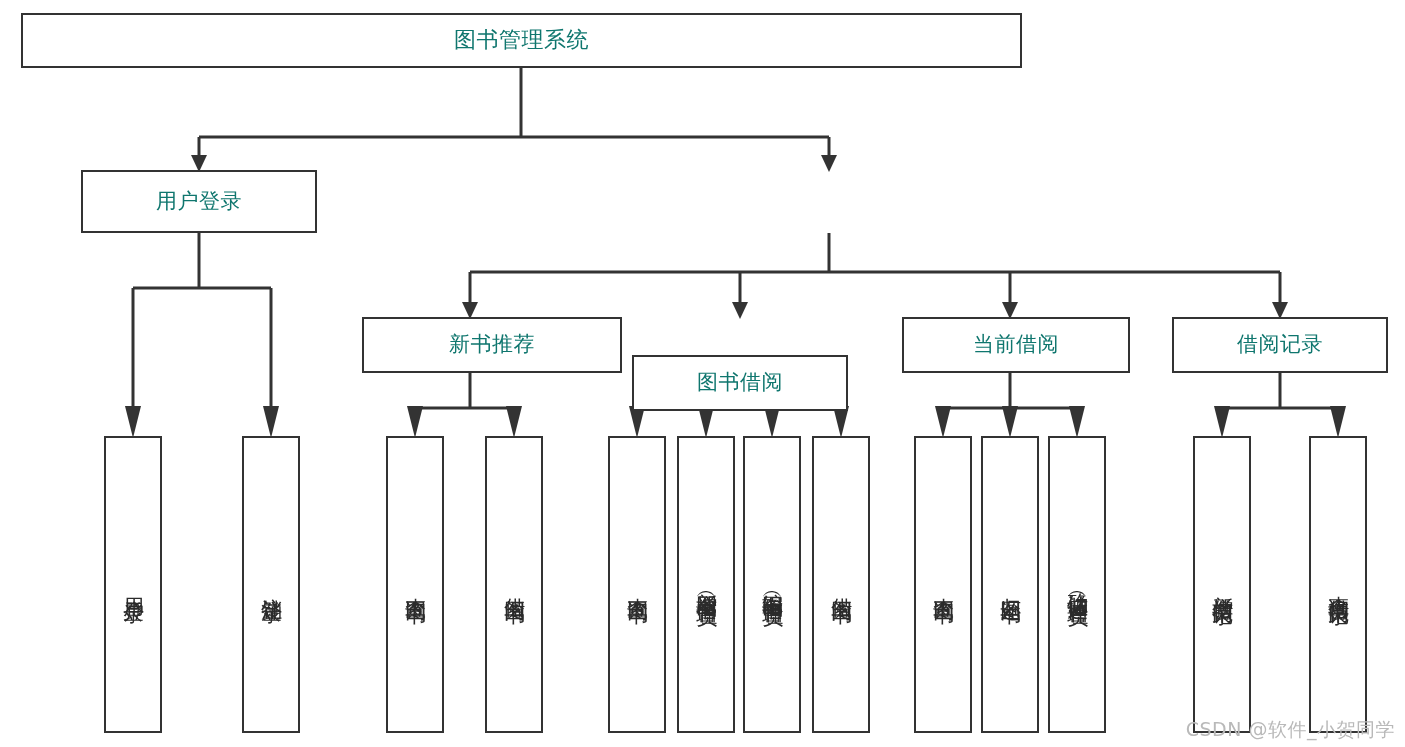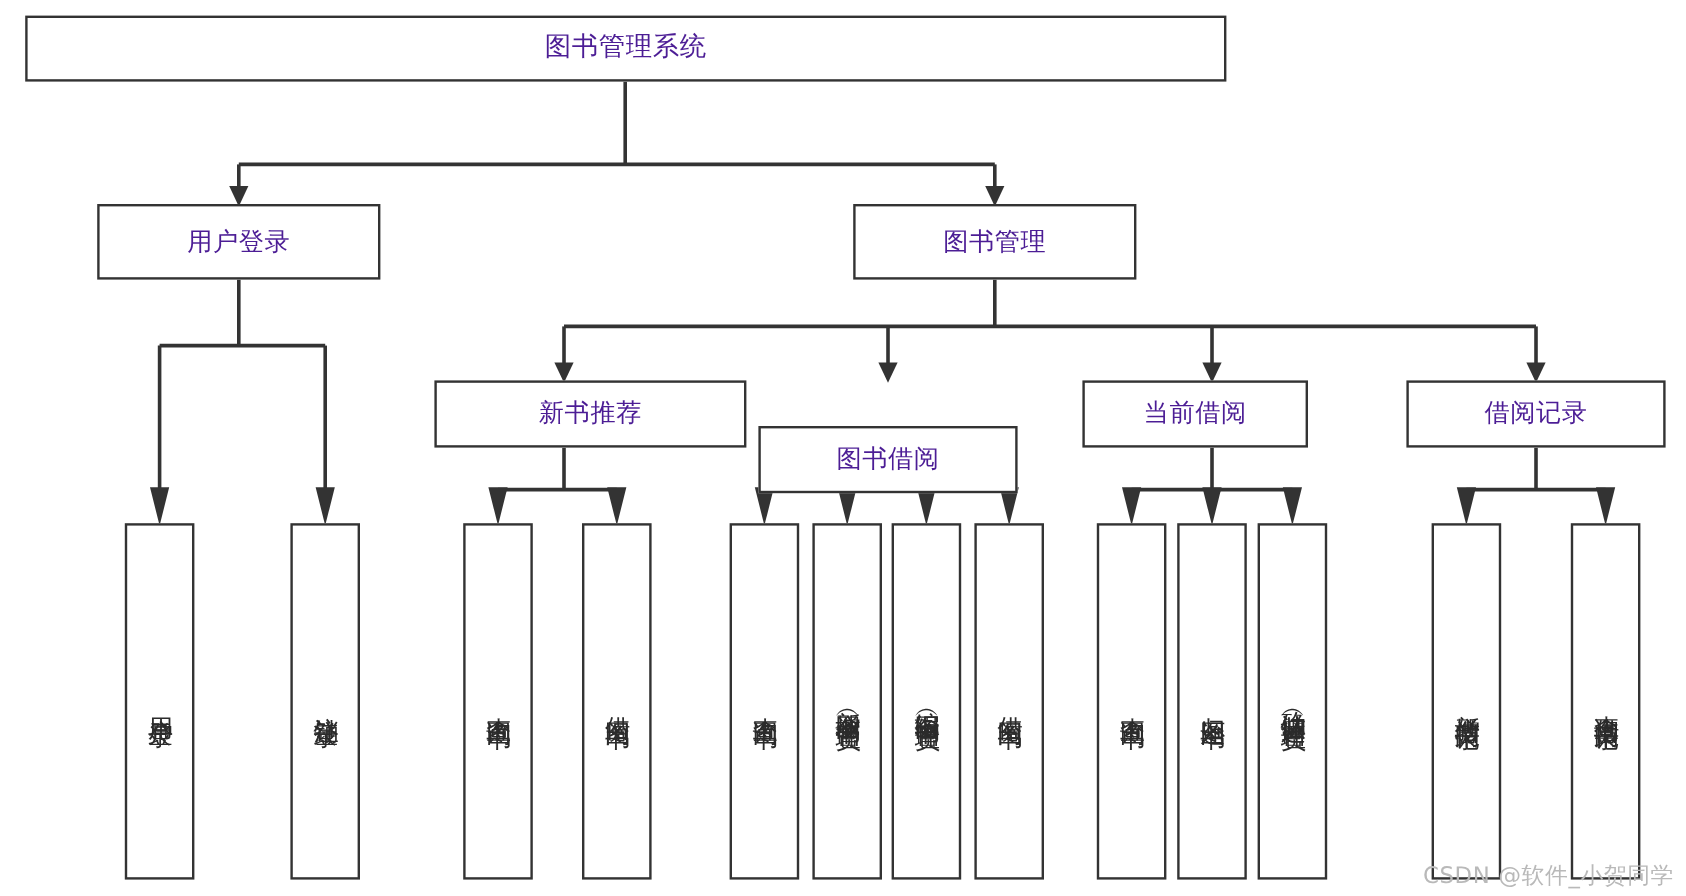--- a/index.html
+++ b/index.html
@@ -19,21 +19,21 @@
     display:flex;
     align-items:center;
     justify-content:center;
     color:#1a1a1a;
   }
   .node .lbl{
     font-size:21px;
     line-height:1.1;
     letter-spacing:0.5px;
     white-space:nowrap;
-    color:#4c1d95;
+    color:#0f766e;
   }
   .node.root .lbl{font-size:22px;}
   .leaf{
     position:absolute;
     box-sizing:border-box;
     border:2px solid #333333;
     background:#ffffff;
     display:flex;
     align-items:center;
     justify-content:center;
@@ -139,31 +139,28 @@
     </g>
   </svg>
 
   <div class="node root" style="left:21px;top:13px;width:1001px;height:55px;">
     <span class="lbl">图书管理系统</span>
   </div>
 
   <div class="node" style="left:81px;top:170px;width:236px;height:63px;">
     <span class="lbl">用户登录</span>
   </div>
-  <div class="node" style="left:711px;top:170px;width:236px;height:63px;">
-    <span class="lbl">图书管理</span>
-  </div>
 
   <div class="node" style="left:362px;top:317px;width:260px;height:56px;">
     <span class="lbl">新书推荐</span>
   </div>
   <div class="node" style="left:632px;top:317px;width:216px;height:56px;margin-top:38px;">
     <span class="lbl">图书借阅</span>
   </div>
-  <div class="node" style="left:902px;top:317px;width:188px;height:56px;">
+  <div class="node" style="left:902px;top:317px;width:228px;height:56px;">
     <span class="lbl">当前借阅</span>
   </div>
   <div class="node" style="left:1172px;top:317px;width:216px;height:56px;">
     <span class="lbl">借阅记录</span>
   </div>
 
   <div class="leaf" style="left:104px;top:436px;width:58px;height:297px;">
     <span class="vlbl">用户登录</span>
   </div>
   <div class="leaf" style="left:242px;top:436px;width:58px;height:297px;">

